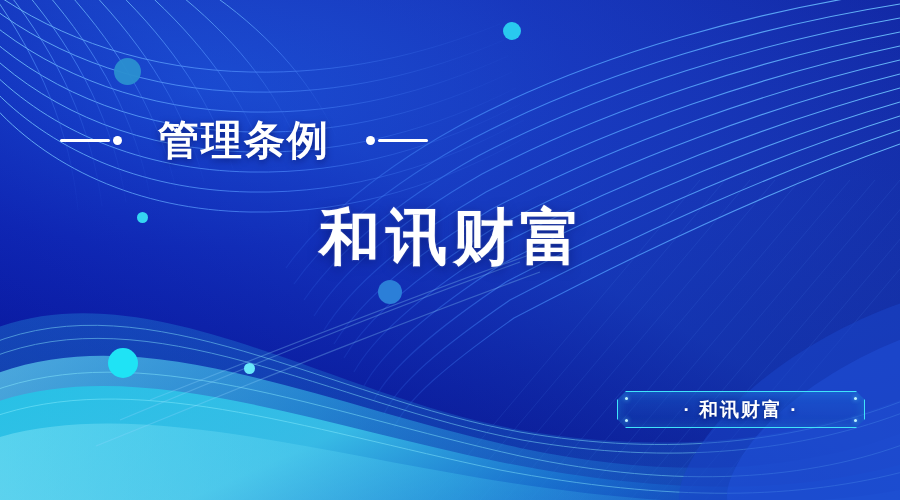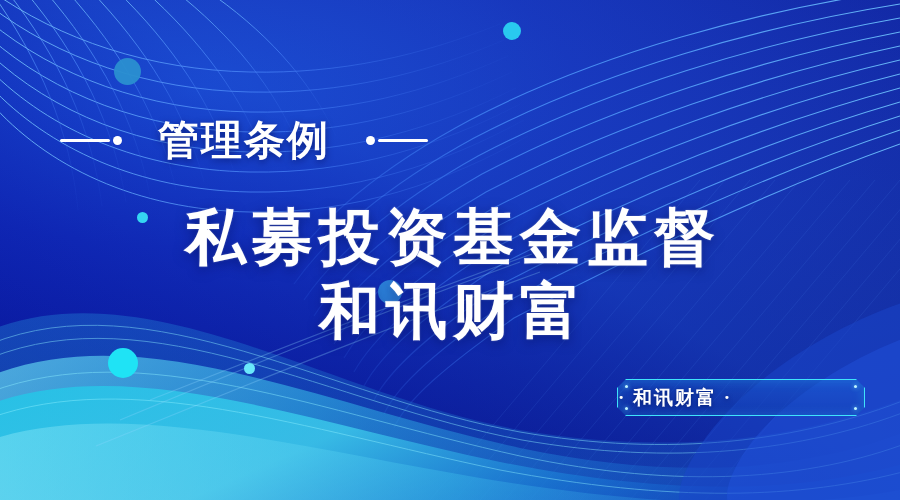--- a/index.html
+++ b/index.html
@@ -102,35 +102,34 @@
     white-space: nowrap;
     text-shadow: 0 3px 12px rgba(0,12,90,.55), 0 0 2px rgba(255,255,255,.35);
   }
   .title-line.line-1 { margin-left: 6px; }
   .title-line.line-2 { margin-left: 6px; }
 
   
   .badge {
     position: absolute;
     left: 617px;
-    top: 379px;
+    top: 391px;
     width: 246px;
     height: 35px;
     display: flex;
     align-items: center;
-    justify-content: flex-start;
+    justify-content: center;
     background: linear-gradient(180deg, rgba(26,98,210,.42) 0%, rgba(14,60,170,.30) 100%);
     border: 1.6px solid #3fe4fb;
     box-shadow: 0 0 9px rgba(60,226,250,.75), inset 0 0 12px rgba(40,180,240,.30);
     clip-path: polygon(
       9px 0, calc(100% - 9px) 0, 100% 9px,
       100% calc(100% - 9px), calc(100% - 9px) 100%,
       9px 100%, 0 calc(100% - 9px), 0 9px
     );
-    font-family: Liberation Serif, serif;
   }
   .badge-text {
     color: #ffffff;
     font-size: 19px;
     font-weight: bold;
     letter-spacing: 2px;
     white-space: nowrap;
     text-shadow: 0 1px 4px rgba(0,20,90,.7);
   }
   .badge-corner {
@@ -289,21 +288,20 @@
       <span class="rule-dot"></span>
     </span>
     <span class="eyebrow-text">管理条例</span>
     <span class="eyebrow-right">
       <span class="rule-dot right-side"></span>
       <span class="rule"></span>
     </span>
   </div>
 
   <div class="title-block">
-    <div class="title-line line-1">私募投资基金监督</div>
     <div class="title-line line-2">和讯财富</div>
   </div>
 
   <div class="badge">
     <span class="badge-corner bc-tl"></span>
     <span class="badge-corner bc-bl"></span>
     <span class="badge-corner bc-tr"></span>
     <span class="badge-corner bc-br"></span>
     <span class="badge-text">· 和讯财富 ·</span>
   </div>

